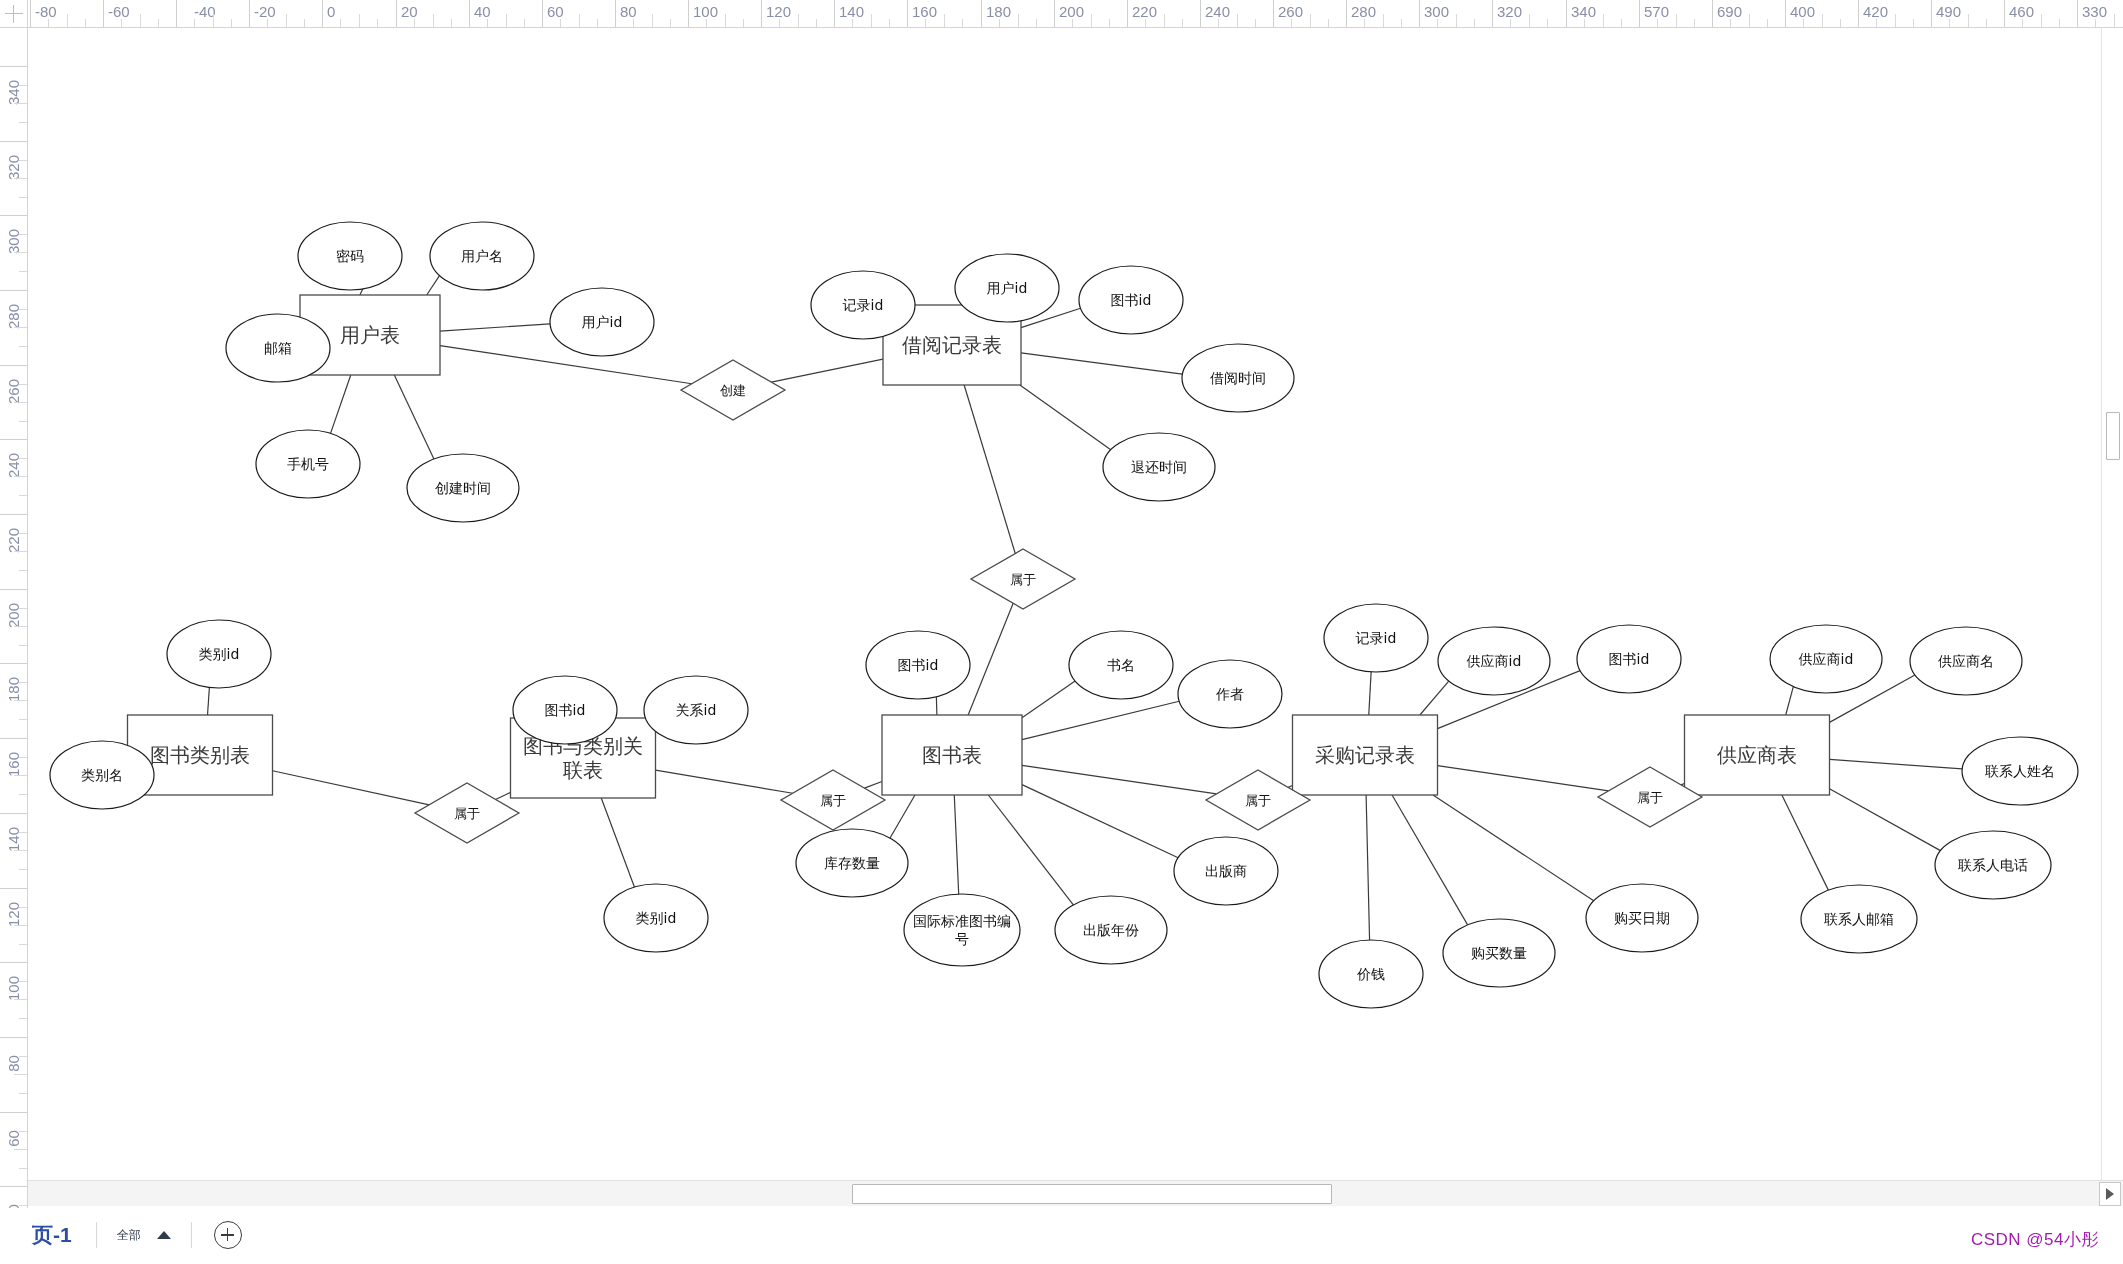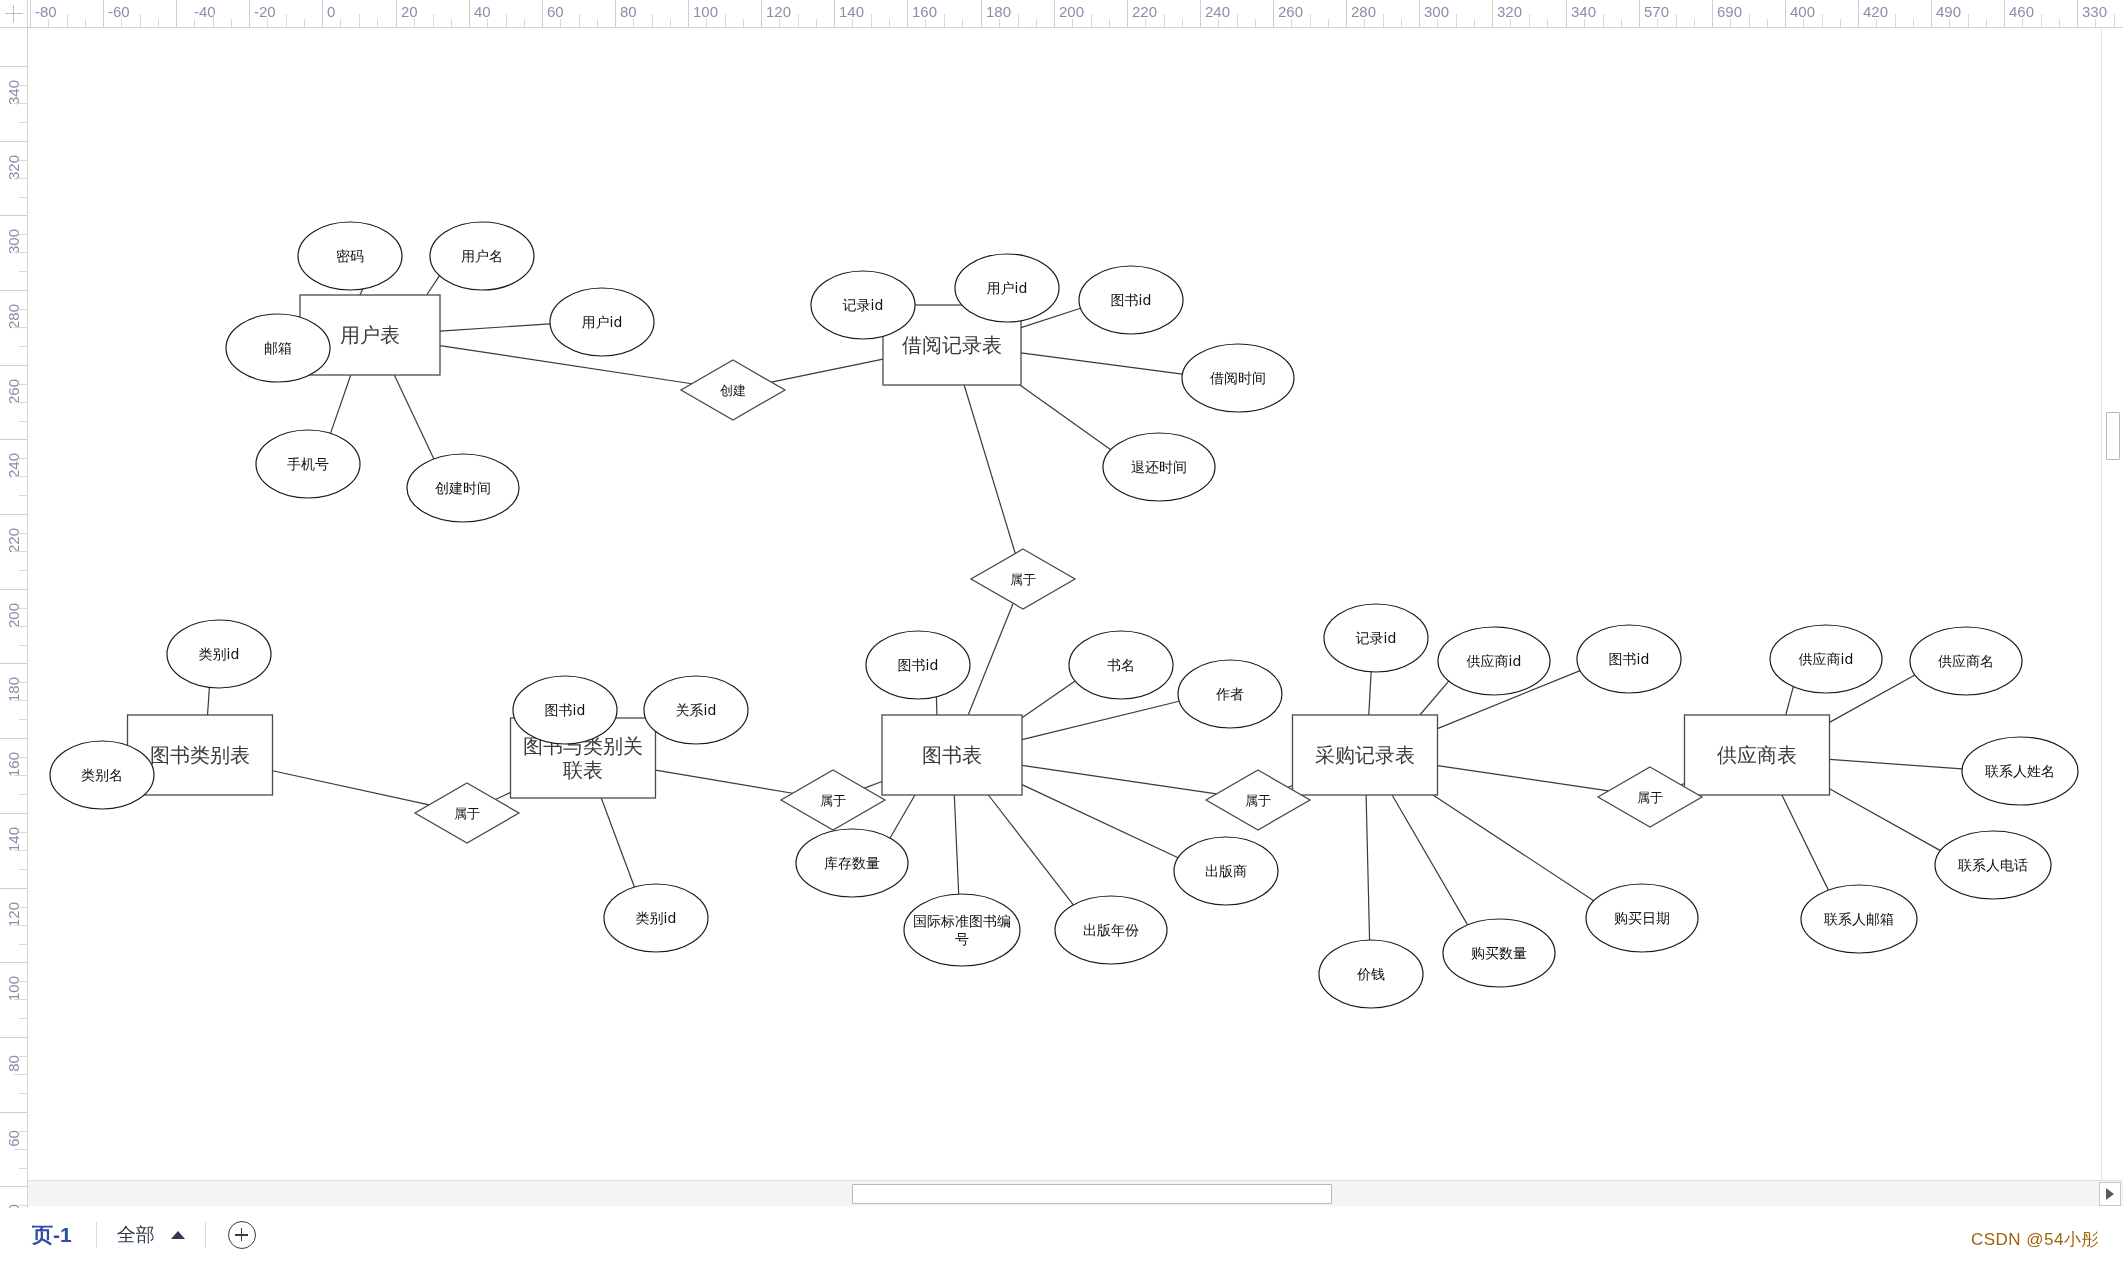--- a/index.html
+++ b/index.html
@@ -150,21 +150,21 @@
     font-size: 21px; font-weight: bold; color: #2b4ea2;
     padding: 4px 14px;
     cursor: pointer;
     font-family: "Liberation Sans", sans-serif;
   }
   .vdiv {
     width: 1px; height: 26px; background: #d8d8d8; margin: 0 10px;
   }
   .page-all {
     display: flex; align-items: center; gap: 16px;
-    font-size: 19px; color: #2f3a4a;
+    font-size: 12px; color: #2f3a4a;
     padding: 4px 10px; cursor: pointer;
     font-family: "Liberation Sans", sans-serif;
   }
   .caret-up {
     width: 0; height: 0;
     border-left: 7px solid transparent;
     border-right: 7px solid transparent;
     border-bottom: 8px solid #2f3a4a;
   }
   .add-page {
@@ -176,21 +176,21 @@
     cursor: pointer;
   }
   .add-page::before, .add-page::after {
     content: ""; position: absolute; background: #3b3b3b;
   }
   .add-page::before { left: 6px; top: 12px; width: 13px; height: 1.8px; }
   .add-page::after  { left: 12px; top: 6px; width: 1.8px; height: 13px; }
 
   .watermark {
     position: absolute; right: 24px; top: 1228px;
-    font-size: 17px; color: #a16207;
+    font-size: 17px; color: #a21caf;
     font-family: "Liberation Sans", sans-serif;
     z-index: 31;
     letter-spacing: 0.5px;
   }
 
   
   .ent-label {
     font-family: "DejaVu Sans", "Liberation Sans", sans-serif;
     font-size: 20px;
     fill: #3a3a3a;

